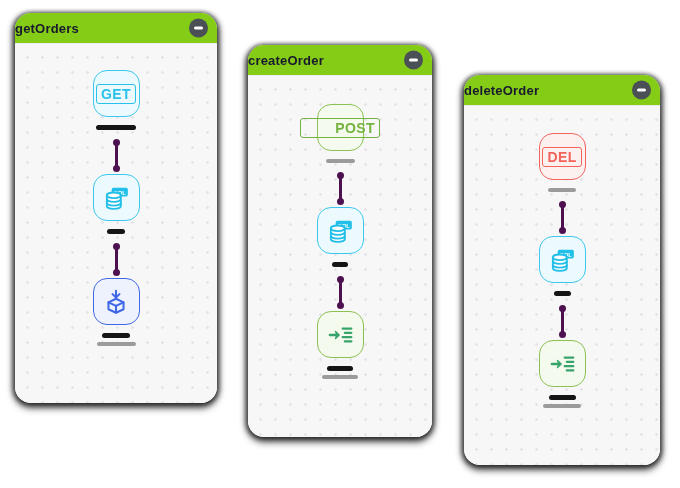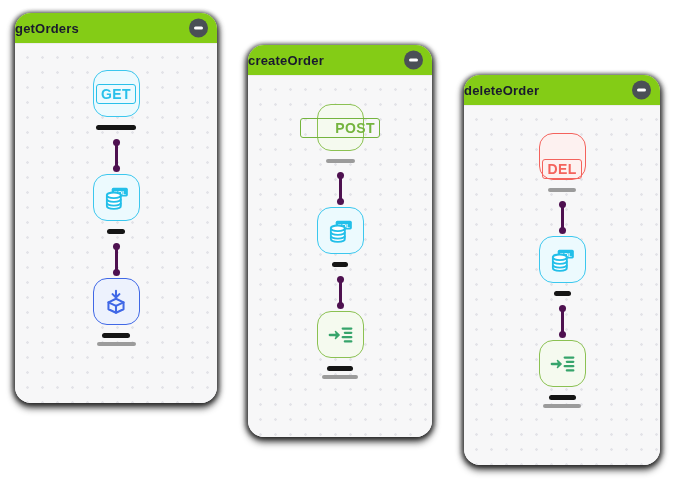--- a/index.html
+++ b/index.html
@@ -37,21 +37,21 @@
     background-size:15px 15px;background-position:5px 6px;
     overflow:hidden;
   }
   .node{
     width:47px;height:47px;border-radius:14px;border:1.5px solid;
     display:flex;align-items:center;justify-content:center;flex:none;
     box-sizing:border-box;margin-top:2px;cursor:pointer;
   }
   .node.cyan {border-color:#3cc7ee;background:#ecfafe;}
   .node.green{border-color:#8bc152;background:#f5faef;}
-  .node.red  {border-color:#f4625c;background:#fdf1f0;align-items:flex-end;}
+  .node.red  {border-color:#f4625c;background:#fdf1f0;}
   .node.blue {border-color:#4068e6;background:#edf2fd;}
   .badge{
     font-size:14px;font-weight:700;letter-spacing:0.4px;
     padding:2px 4px;border:1.5px solid;border-radius:3px;line-height:1;
   }
   .badge.cyan {color:#29c0ea;border-color:#29c0ea;}
   .badge.green{color:#74b43e;border-color:#74b43e;padding-left:34px;}
   .badge.red  {color:#f4625c;border-color:#f4625c;}
   .bar{height:5px;border-radius:3px;flex:none;margin-top:8px;}
   .bar.black{background:#151515;}

